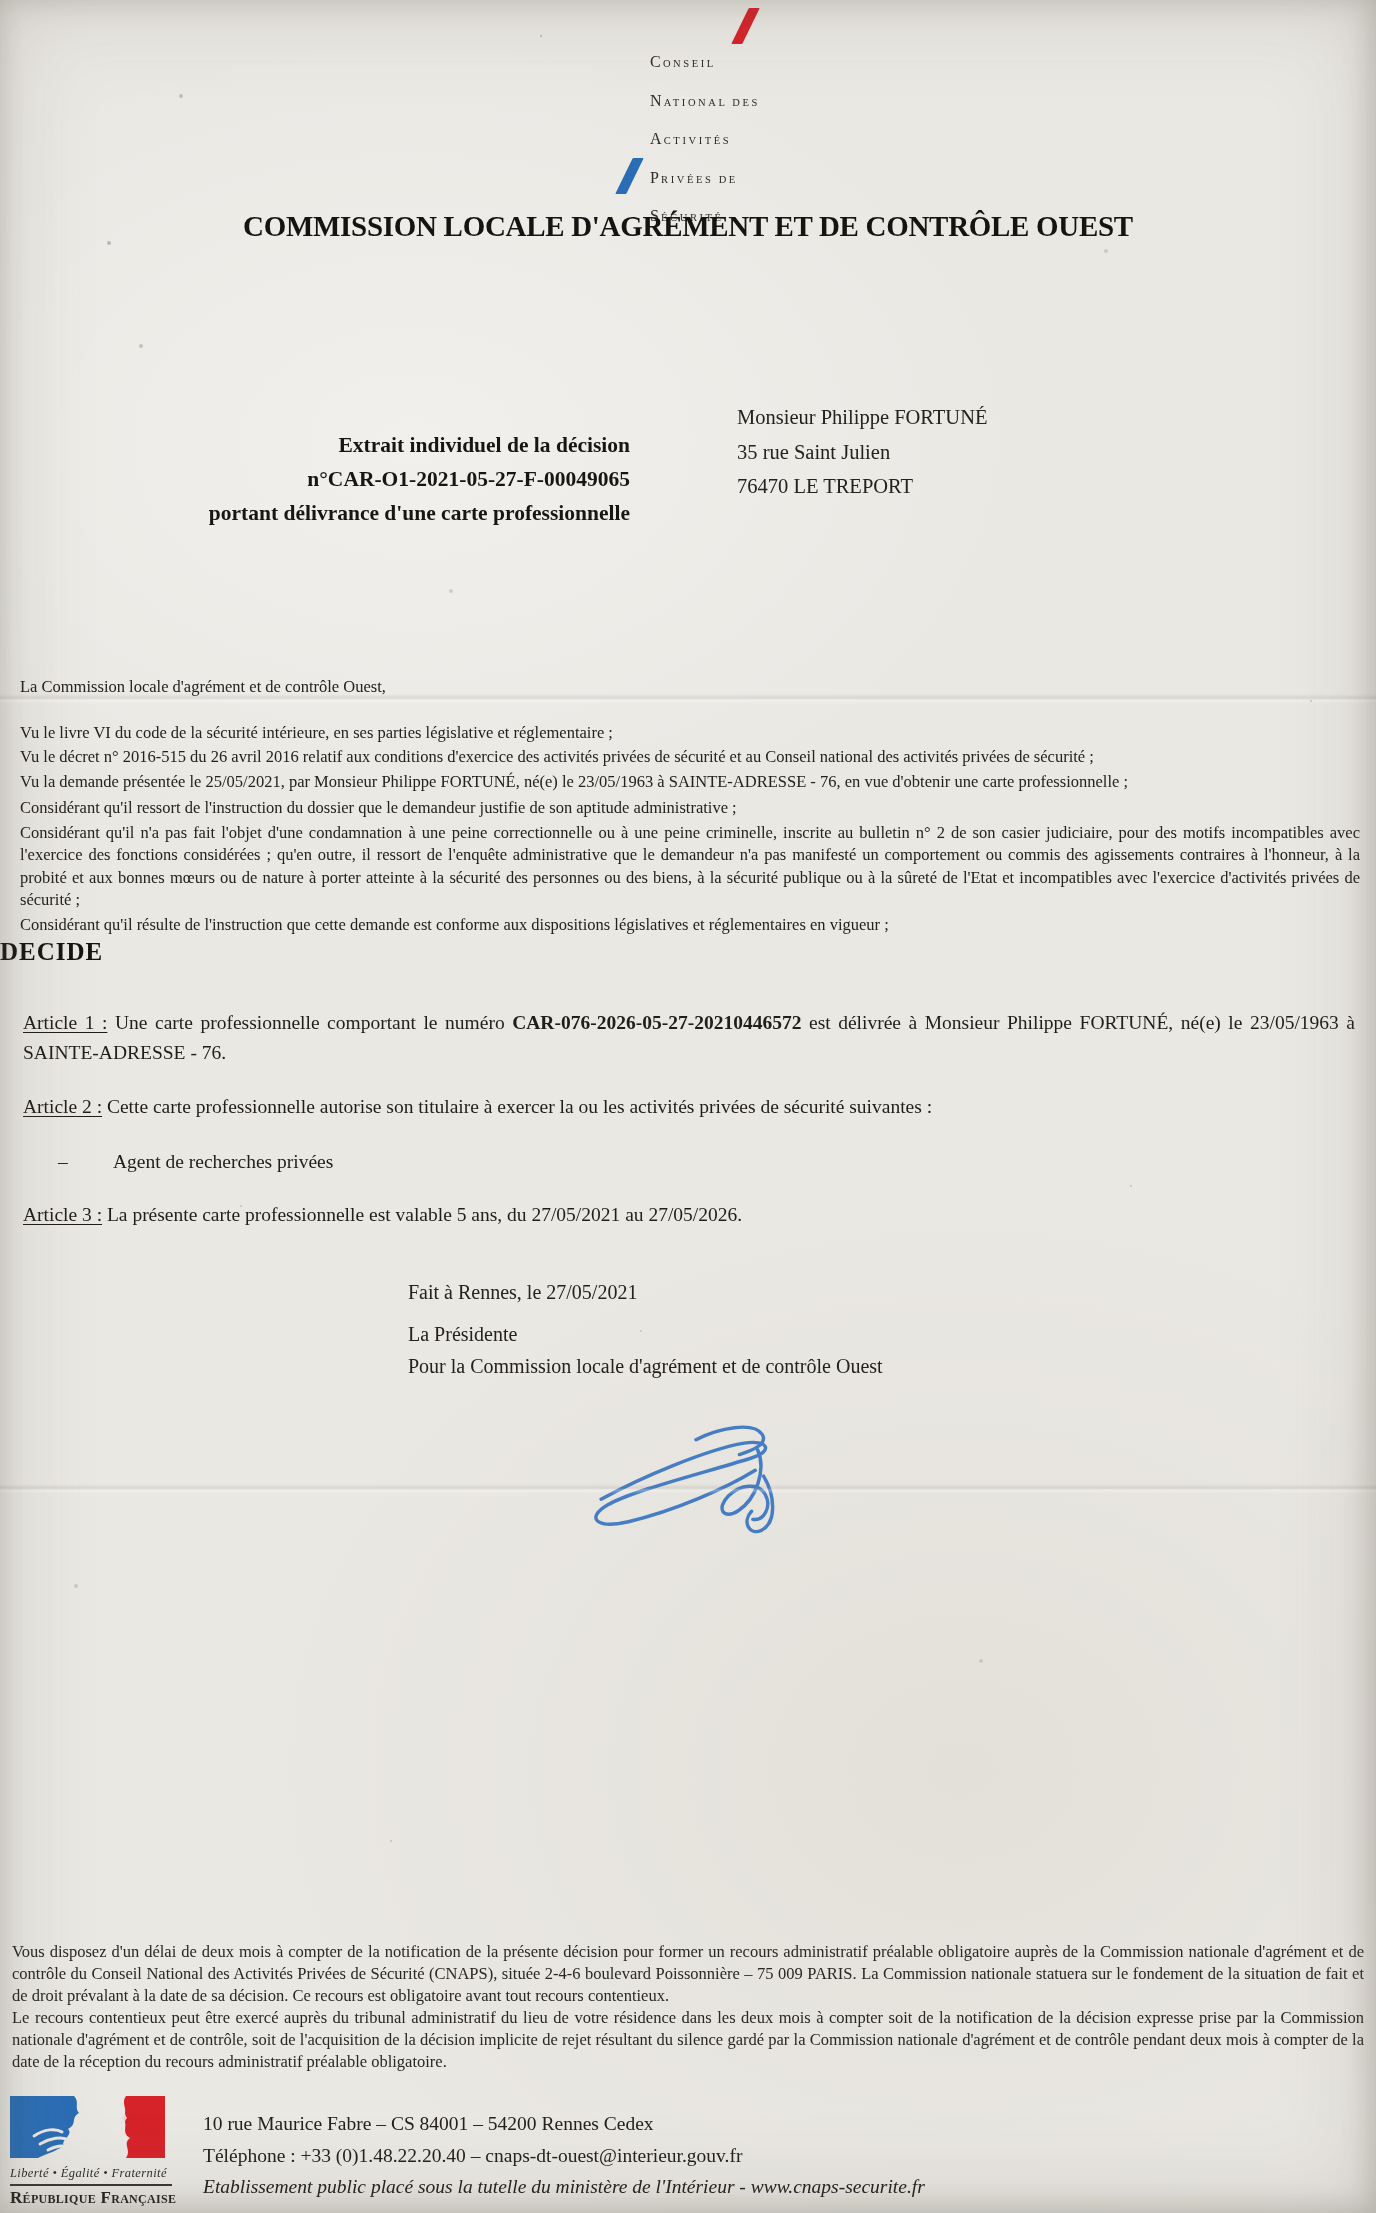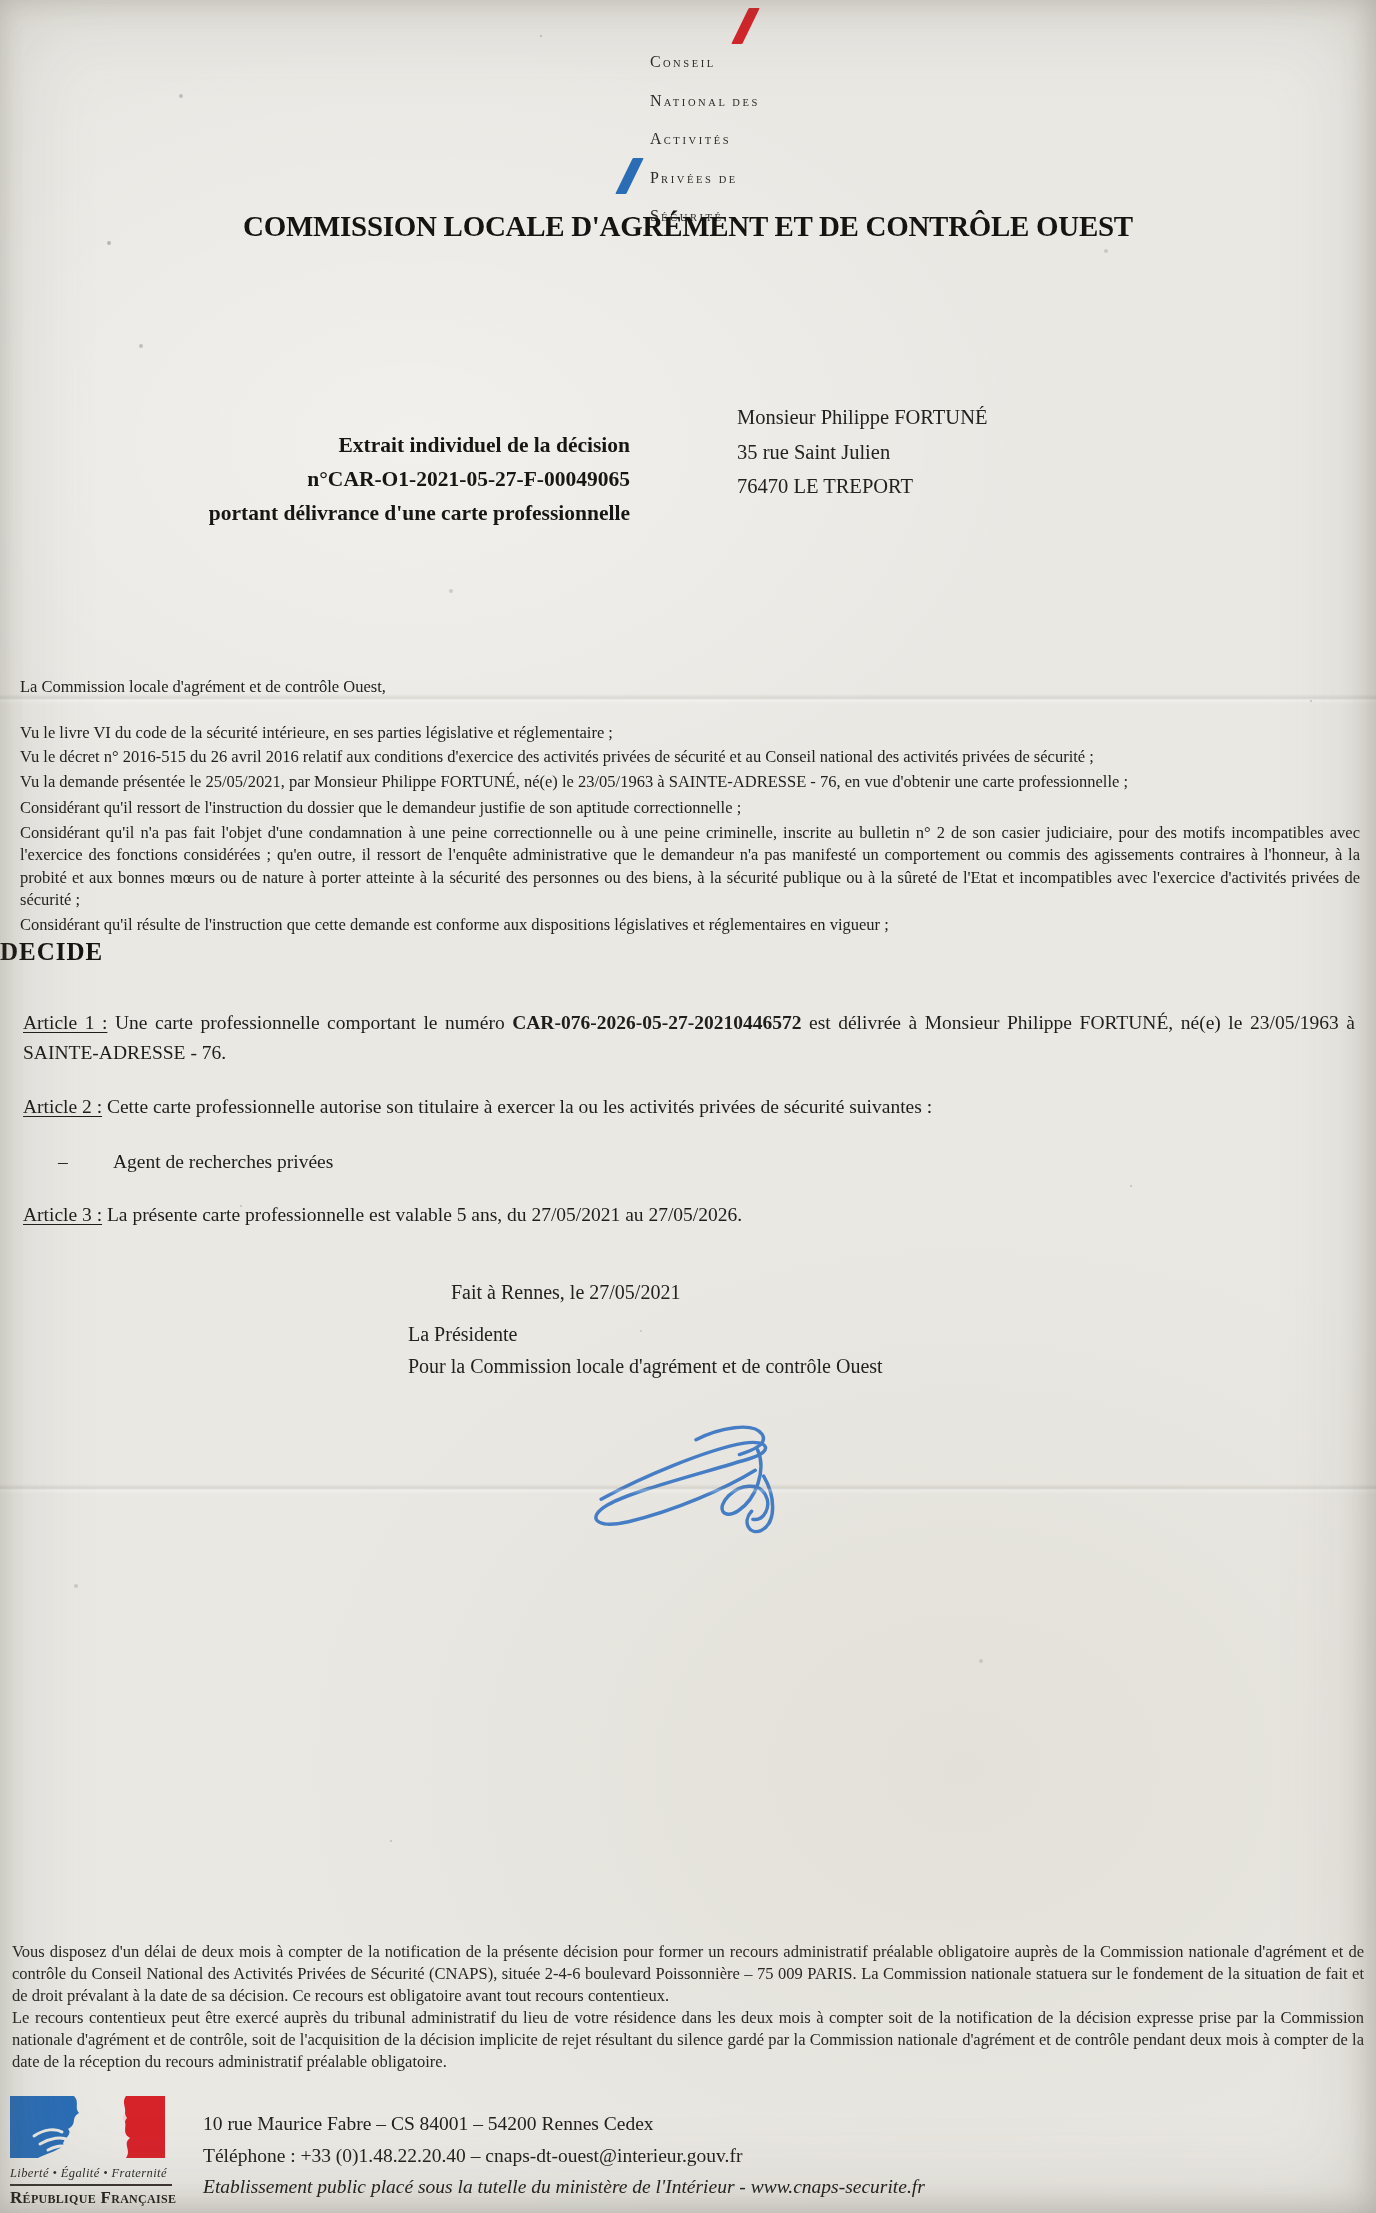--- a/index.html
+++ b/index.html
@@ -55,21 +55,21 @@
 
   .articles{position:absolute;left:23px;top:1008px;width:1332px;font-size:19.5px;line-height:29.5px;color:#201d1a;}
   .articles .art{margin:0 0 25px;}
   .articles .just{text-align:justify;}
   .u{text-decoration:underline;text-underline-offset:3px;}
   .b{font-weight:bold;}
   .bullet{display:flex;margin:0 0 24px;padding-left:35px;}
   .bullet .dash{width:55px;}
 
   .closing{position:absolute;left:408px;top:1276px;font-size:20px;line-height:32px;color:#24211e;}
-  .closing .place-date{margin-bottom:10px;margin-left:43px;}
+  .closing .place-date{margin-bottom:10px;}
 
   .signature{position:absolute;left:570px;top:1408px;transform:rotate(-2deg);}
 
   
   .footer-notes{position:absolute;left:12px;top:1941px;width:1352px;
     font-size:16.5px;line-height:22px;color:#2a2723;text-align:justify;}
   .footer-notes p{margin:0;}
 
   .republic{position:absolute;left:10px;top:2096px;width:185px;}
   .republic .motto{margin-top:4px;font-style:italic;font-size:12.5px;letter-spacing:0.4px;color:#2e2a26;white-space:nowrap;}
@@ -108,21 +108,21 @@
     <div>Monsieur Philippe FORTUNÉ</div>
     <div>35 rue Saint Julien</div>
     <div>76470 LE TREPORT</div>
   </div>
 
   <div class="preamble">
     <p class="p-first">La Commission locale d'agrément et de contrôle Ouest,</p>
     <p>Vu le livre VI du code de la sécurité intérieure, en ses parties législative et réglementaire ;</p>
     <p>Vu le décret n° 2016-515 du 26 avril 2016 relatif aux conditions d'exercice des activités privées de sécurité et au Conseil national des activités privées de sécurité ;</p>
     <p>Vu la demande présentée le 25/05/2021, par Monsieur Philippe FORTUNÉ, né(e) le 23/05/1963 à SAINTE-ADRESSE - 76, en vue d'obtenir une carte professionnelle ;</p>
-    <p class="gap-top">Considérant qu'il ressort de l'instruction du dossier que le demandeur justifie de son aptitude correctionnelle ;</p>
+    <p class="gap-top">Considérant qu'il ressort de l'instruction du dossier que le demandeur justifie de son aptitude administrative ;</p>
     <p class="long">Considérant qu'il n'a pas fait l'objet d'une condamnation à une peine correctionnelle ou à une peine criminelle, inscrite au bulletin n° 2 de son casier judiciaire, pour des motifs incompatibles avec l'exercice des fonctions considérées ; qu'en outre, il ressort de l'enquête administrative que le demandeur n'a pas manifesté un comportement ou commis des agissements contraires à l'honneur, à la probité et aux bonnes mœurs ou de nature à porter atteinte à la sécurité des personnes ou des biens, à la sécurité publique ou à la sûreté de l'Etat et incompatibles avec l'exercice d'activités privées de sécurité ;</p>
     <p>Considérant qu'il résulte de l'instruction que cette demande est conforme aux dispositions législatives et réglementaires en vigueur ;</p>
   </div>
 
   <div class="decide-heading">DECIDE</div>
 
   <div class="articles">
     <p class="art just"><span class="u">Article 1 :</span><span> Une carte professionnelle comportant le numéro </span><span class="b">CAR-076-2026-05-27-20210446572</span><span> est délivrée à Monsieur Philippe FORTUNÉ, né(e) le 23/05/1963 à SAINTE-ADRESSE - 76.</span></p>
     <p class="art"><span class="u">Article 2 :</span><span> Cette carte professionnelle autorise son titulaire à exercer la ou les activités privées de sécurité suivantes :</span></p>
     <div class="bullet">

